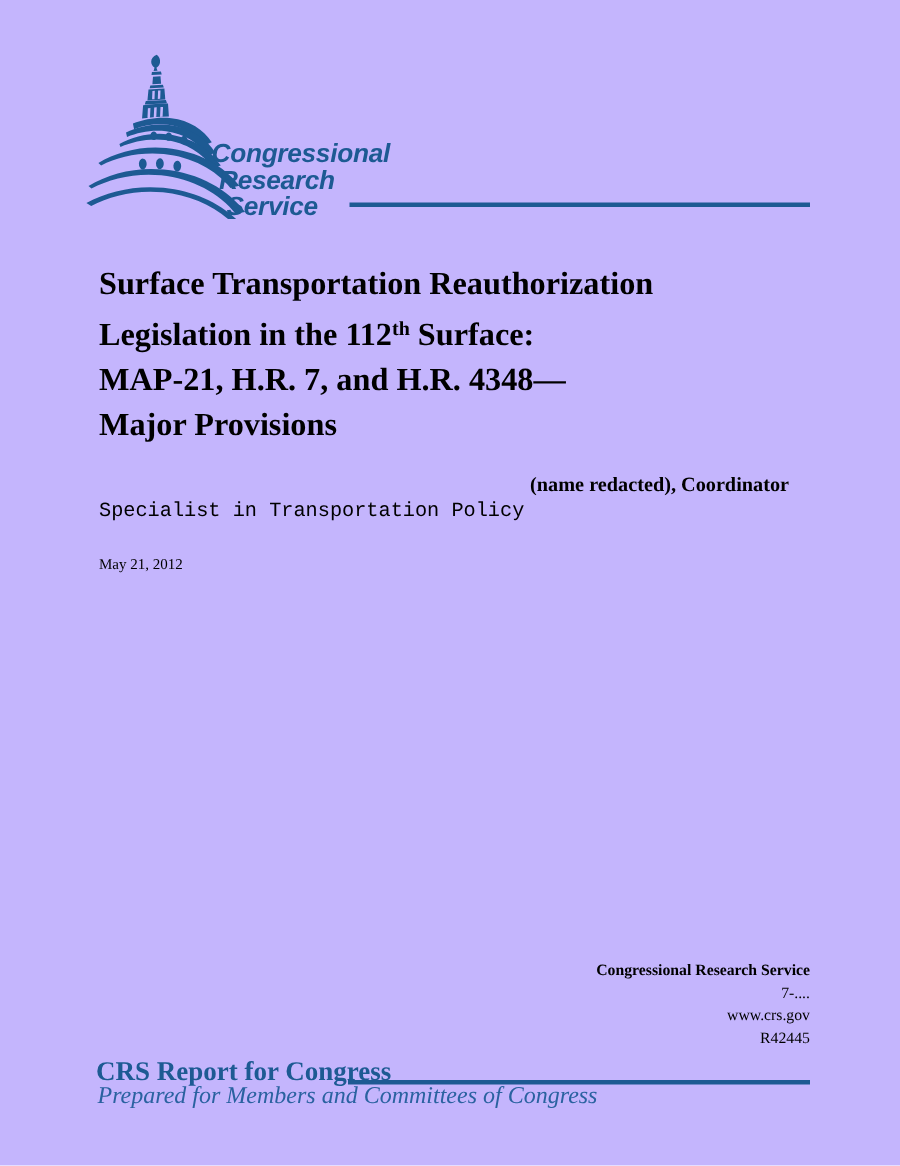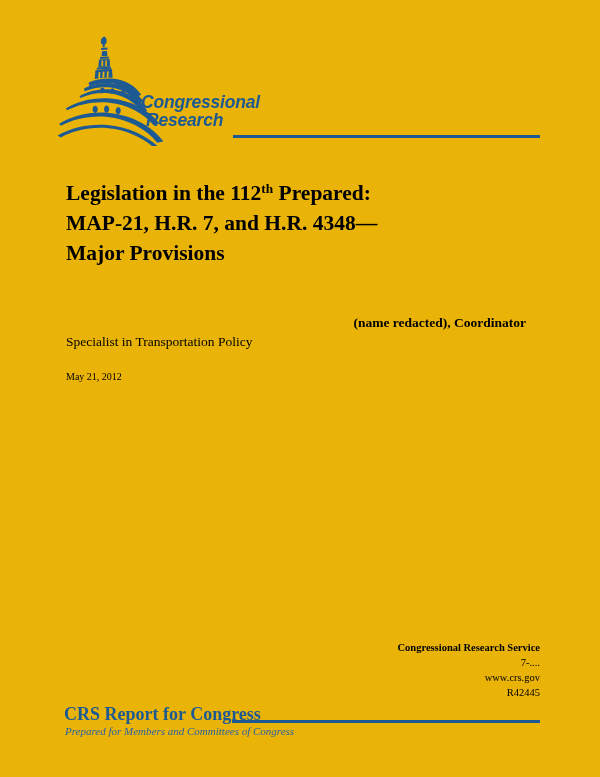--- a/index.html
+++ b/index.html
@@ -8,21 +8,21 @@
     background: #ffffff;
   }
   body {
     font-family: "Liberation Serif", serif;
     color: #000000;
   }
   .page {
     position: relative;
     width: 600px;
     height: 777px;
-    background: #eab308;
+    background: #c4b5fd;
     overflow: hidden;
   }
 
   
   .masthead {
     position: absolute;
     left: 0;
     top: 0;
     width: 600px;
     height: 150px;
@@ -88,20 +88,21 @@
     width: 460px;
     font-size: 13.5px;
     line-height: 19px;
   }
   .byline .author {
     font-weight: bold;
     text-align: right;
   }
   .byline .role {
     font-weight: normal;
+    font-family: Liberation Mono, monospace;
   }
   .pubdate {
     position: absolute;
     left: 66px;
     top: 367px;
     font-size: 10px;
     line-height: 19px;
   }
 
   
@@ -146,21 +147,21 @@
     width: 308px;
     height: 2.5px;
     background: #1d5a93;
   }
   .banner-sub {
     position: absolute;
     left: 65px;
     top: 21px;
     font-family: "Liberation Serif", serif;
     font-style: italic;
-    font-size: 11px;
+    font-size: 16px;
     line-height: 14px;
     color: #2a62a0;
     white-space: nowrap;
   }
 </style>
 </head>
 <body>
 
 <div class="page">
 
@@ -211,27 +212,29 @@
           <path d="M0.6 99.4 c14.2 -8.0 32.6 -12.0 51.4 -10.2 c24.6 2.4 45.4 14.4 56.6 30.0
                    l-4.6 0.0 c-11.2 -14.2 -30.8 -25.0 -52.4 -27.0
                    c-18.0 -1.8 -35.2 2.4 -47.8 9.2 z"></path>
         </g>
       </svg>
     </div>
 
     <div class="logo-wordmark">
       <div class="l1">Congressional</div>
       <div class="l2">Research</div>
+      <div class="l3">Service</div>
     </div>
 
     <div class="masthead-rule"></div>
   </div>
 
   <div class="title">
-    <div><span>Legislation in the 112</span><sup>th</sup><span> Prepared:</span></div>
+    <div>Surface Transportation Reauthorization</div>
+    <div><span>Legislation in the 112</span><sup>th</sup><span> Surface:</span></div>
     <div>MAP-21, H.R. 7, and H.R. 4348—</div>
     <div>Major Provisions</div>
   </div>
 
   <div class="byline">
     <div class="author">(name redacted), Coordinator</div>
     <div class="role">Specialist in Transportation Policy</div>
   </div>
   <div class="pubdate">May 21, 2012</div>
 

